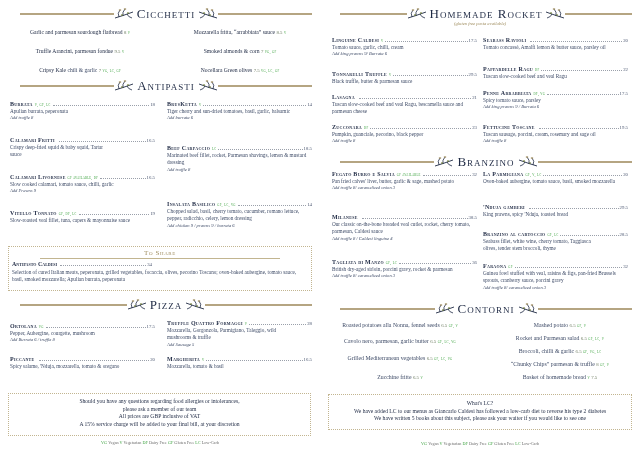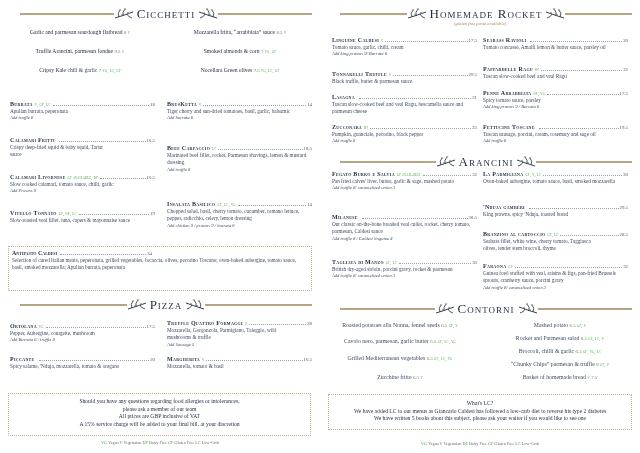--- a/index.html
+++ b/index.html
@@ -121,20 +121,35 @@
       <span class="desc">chili &amp; garlic</span>
       <span class="price">7</span>
       <span class="tag">vg, lc, gf</span>
     </div>
     <div class="cic-row" style="left:160px;top:67px;">
       <span>Nocellara Green olives</span>
       <span class="price">7.5</span>
       <span class="tag">vg, lc, gf</span>
     </div>
 
+    <div class="section-head" style="top:76px;">
+      <div class="rule"></div>
+      <span class="ornament">
+          <svg>
+            <use href="#orn-l"></use>
+          </svg>
+        </span>
+      <span class="title">Antipasti</span>
+      <span class="ornament">
+          <svg>
+            <use href="#orn-r"></use>
+          </svg>
+        </span>
+      <div class="rule"></div>
+    </div>
 
     <div class="item" style="left:10px;top:100px;">
       <div class="head">
           <span class="name">Burrata</span>
           <span class="tag">v, gf, lc</span>
           <span class="leader"></span>
           <span class="p">18</span>
         </div>
       <div class="desc">Apulian burrata, peperonata</div>
       <div class="add">Add truffle 8</div>
@@ -192,20 +207,21 @@
       <div class="head">
           <span class="name">Vitello Tonnato</span>
           <span class="tag">gf, df, lc</span>
           <span class="leader"></span>
           <span class="p">19</span>
         </div>
       <div class="desc">Slow-roasted veal fillet, tuna, capers &amp; mayonnaise sauce</div>
     </div>
 
     <div class="share-box">
+      <div class="share-title">To Share</div>
       <div class="head">
           <span class="name">Antipasto Caldesi</span>
           <span class="leader"></span>
           <span class="p">34</span>
         </div>
       <div class="desc">Selection of cured Italian meats, peperonata, grilled vegetables, focaccia, olives, pecorino Toscano; oven-baked aubergine, tomato sauce, basil, smoked mozzarella; Apulian burrata, peperonata</div>
     </div>
 
     <div class="section-head" style="top:295px;text-align:right;">
       <div class="rule"></div>
@@ -374,21 +390,21 @@
       <div class="add">Add truffle 8</div>
     </div>
 
     <div class="section-head" style="top:152px;">
       <div class="rule"></div>
       <span class="ornament">
           <svg>
             <use href="#orn-l"></use>
           </svg>
         </span>
-      <span class="title">Arancini</span>
+      <span class="title">Branzino</span>
       <span class="ornament">
           <svg>
             <use href="#orn-r"></use>
           </svg>
         </span>
       <div class="rule"></div>
     </div>
 
     <div class="item" style="left:12px;top:170px;">
       <div class="head">

